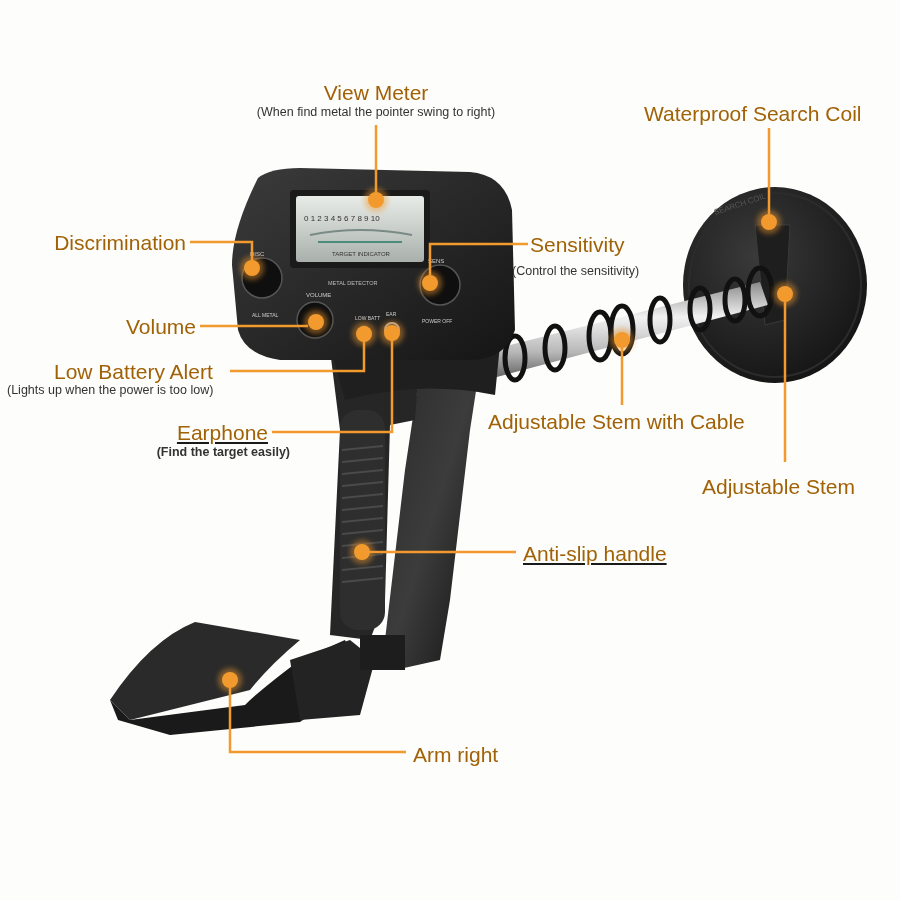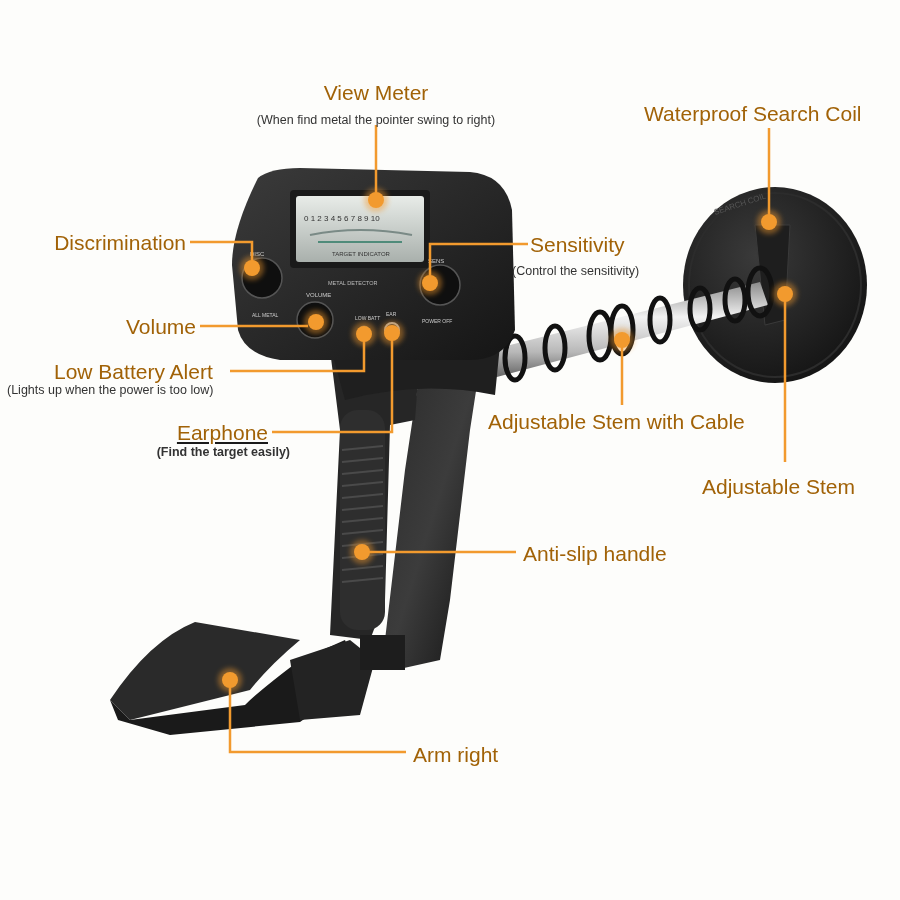--- a/index.html
+++ b/index.html
@@ -2,21 +2,21 @@
 <html><head>
   <meta charset="utf-8">
   <style>
     html, body { margin: 0; padding: 0; background: #fdfdfb; }
     body { width: 900px; height: 900px; position: relative; overflow: hidden;
            font-family: "Liberation Sans", "DejaVu Sans", sans-serif; color: #1a1a1a; }
     #stage { position: absolute; left: 0; top: 0; width: 900px; height: 900px; }
     svg.art { position: absolute; left: 0; top: 0; width: 900px; height: 900px; }
     .label { position: absolute; white-space: nowrap; line-height: 1; }
     .title { font-size: 21px; color: #a16207; }
-    .sub { font-size: 12.5px; color: #333; margin-top: 11px; }
+    .sub { font-size: 12.5px; color: #333; margin-top: 3px; }
     .right { text-align: right; }
     .center { text-align: center; }
   </style>
 </head>
 <body>
 
 <div id="stage">
   <svg class="art" viewBox="0 0 900 900">
     <defs>
       <linearGradient id="stemGrad" x1="0" y1="0" x2="0" y2="1">
@@ -221,20 +221,20 @@
   </div>
 
   <div class="label" style="left:488px; top:411px;">
     <div class="title">Adjustable Stem with Cable</div>
   </div>
 
   <div class="label" style="left:702px; top:476px;">
     <div class="title">Adjustable Stem</div>
   </div>
 
-  <div class="label" style="left:523px; top:543px;">
+  <div class="label" style="left:523px; top:543px;text-decoration:underline;">
     <div class="title">Anti-slip handle</div>
   </div>
 
   <div class="label" style="left:413px; top:744px;">
     <div class="title">Arm right</div>
   </div>
 </div>
 
 </body></html>

